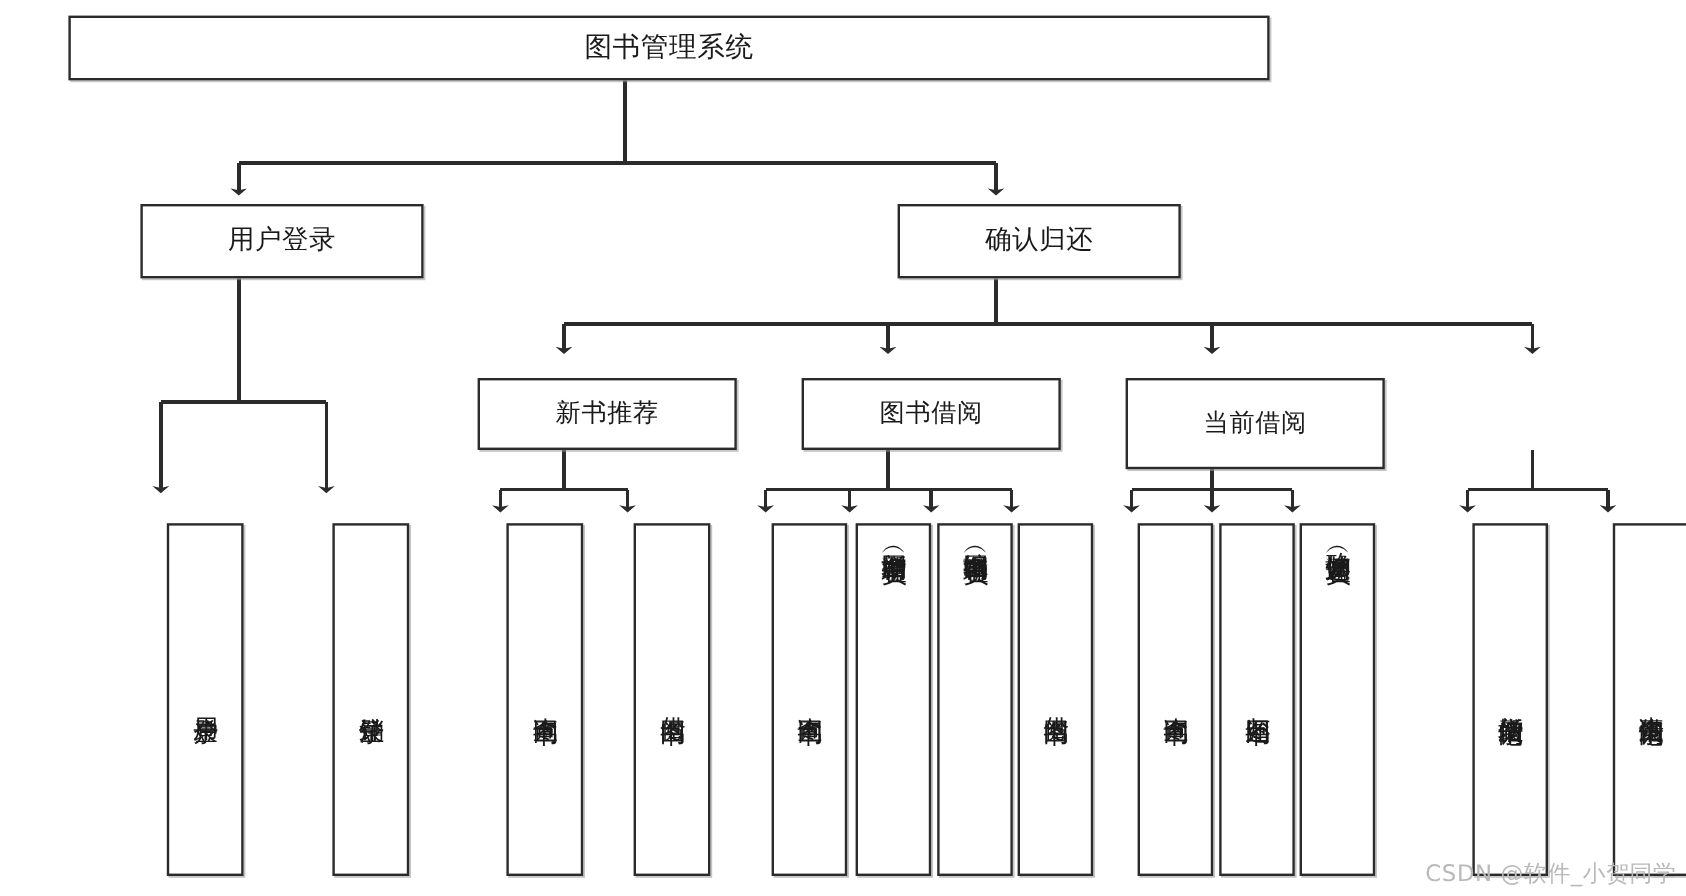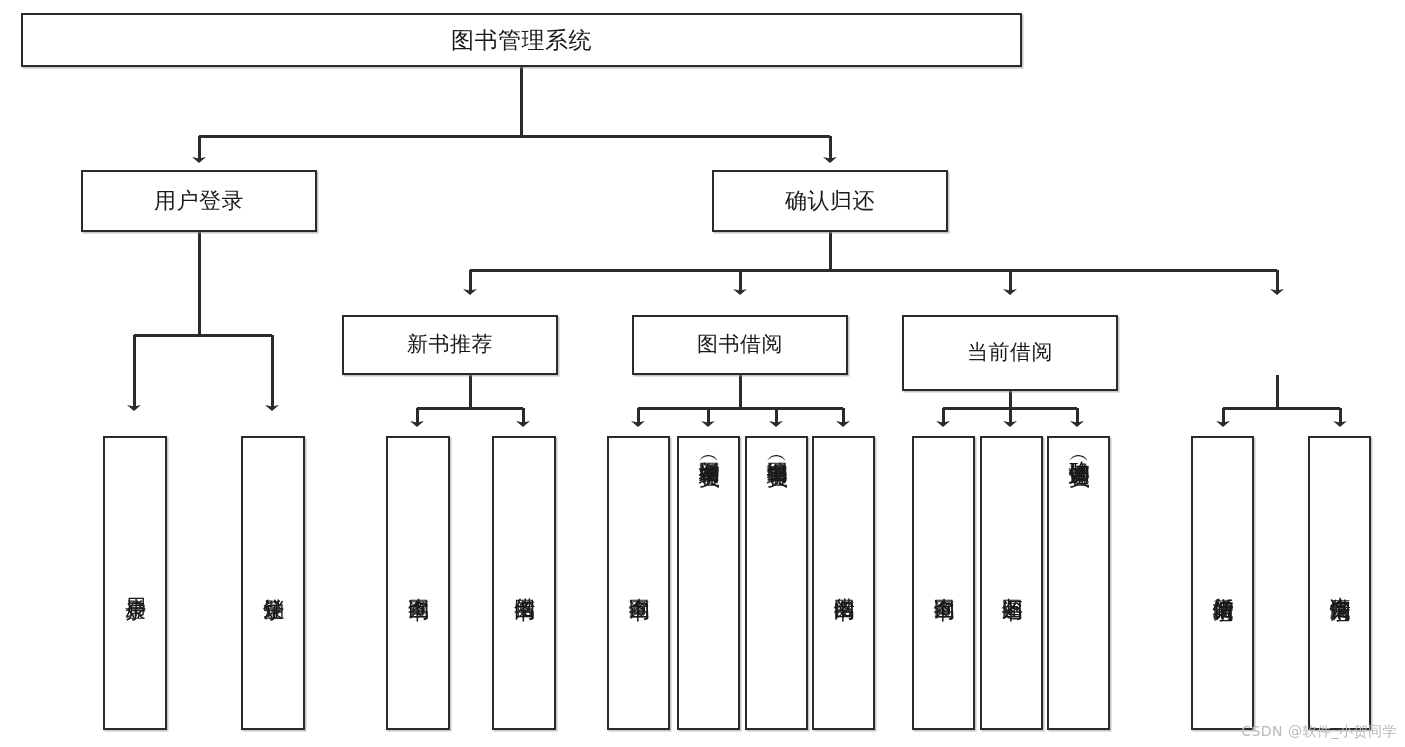--- a/index.html
+++ b/index.html
@@ -28,20 +28,21 @@
   .node {
     position: absolute;
     box-sizing: border-box;
     background: #ffffff;
     border: 2px solid #2b2b2b;
     box-shadow: 1.5px 1.5px 0 0 rgba(150,150,150,0.55);
     display: flex;
     align-items: center;
     justify-content: center;
     color: #1a1a1a;
+    margin-left: 36px;
   }
   .node .label {
     font-size: 21px;
     line-height: 1.22;
     letter-spacing: 0.5px;
     white-space: nowrap;
   }
   .node.vertical {
     align-items: center;
     justify-content: center;
@@ -60,21 +61,21 @@
     padding-top: 6px;
   }
   .node.lvl0 .label { font-size: 23px; }
   .node.lvl1 .label { font-size: 22px; }
   .node.lvl2 .label { font-size: 21px; }
 
   #watermark {
     position: absolute;
     right: 8px;
     bottom: 6px;
-    font-size: 14px;
+    font-size: 19px;
     color: #b9b9b9;
     letter-spacing: 0.5px;
     white-space: nowrap;
   }
 </style>
 </head>
 <body>
 
 <div id="canvas">
 
@@ -165,21 +166,21 @@
   </div>
 
   <div class="node lvl1" style="left:81px; top:170px; width:236px; height:62px;">
     <span class="label">用户登录</span>
   </div>
 
   <div class="node lvl1" style="left:712px; top:170px; width:236px; height:62px;">
     <span class="label">确认归还</span>
   </div>
 
-  <div class="node lvl2" style="left:342px; top:315px; width:216px; height:60px;">
+  <div class="node lvl2" style="left:362px; top:315px; width:216px; height:60px;">
     <span class="label">新书推荐</span>
   </div>
 
   <div class="node lvl2" style="left:632px; top:315px; width:216px; height:60px;">
     <span class="label">图书借阅</span>
   </div>
 
   <div class="node lvl2" style="left:902px; top:315px; width:216px; height:76px;">
     <span class="label">当前借阅</span>
   </div>

